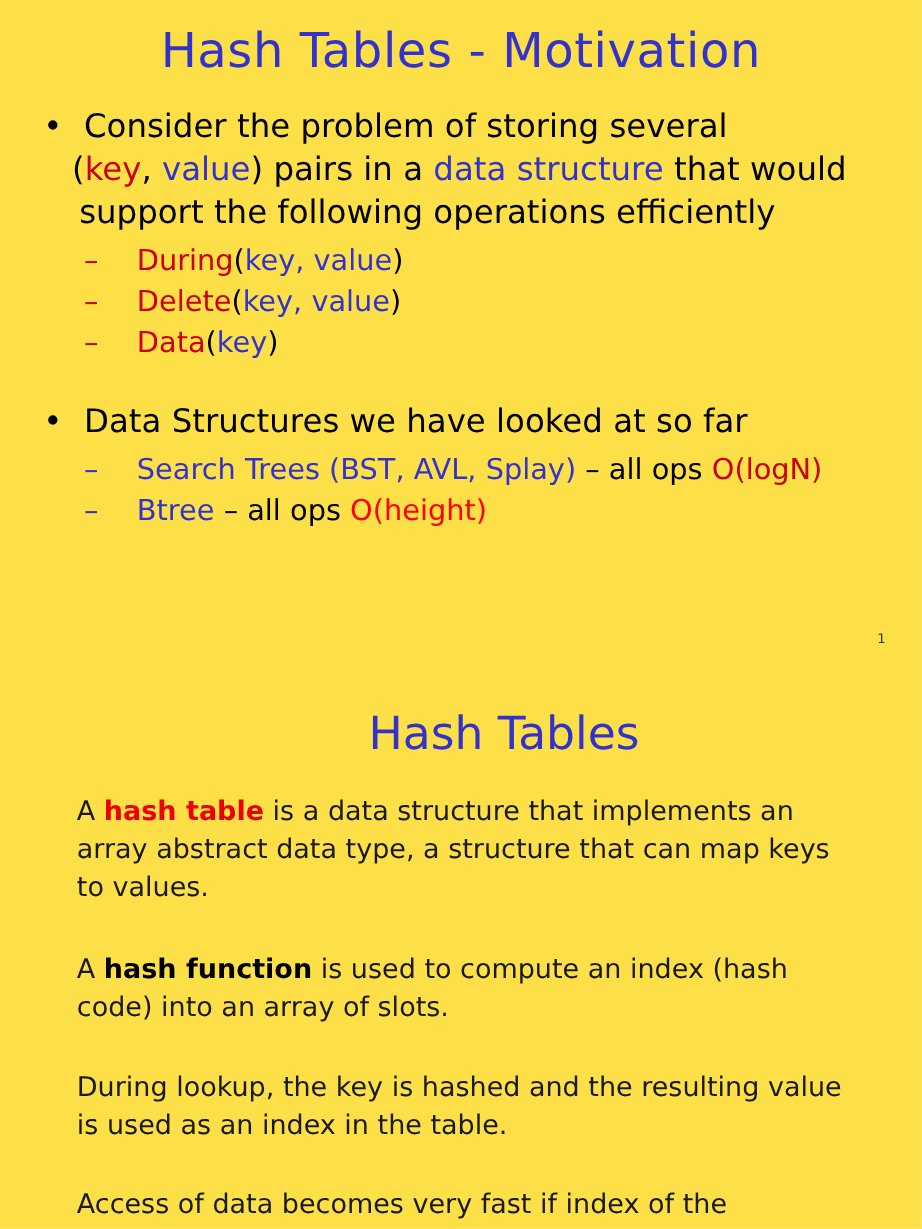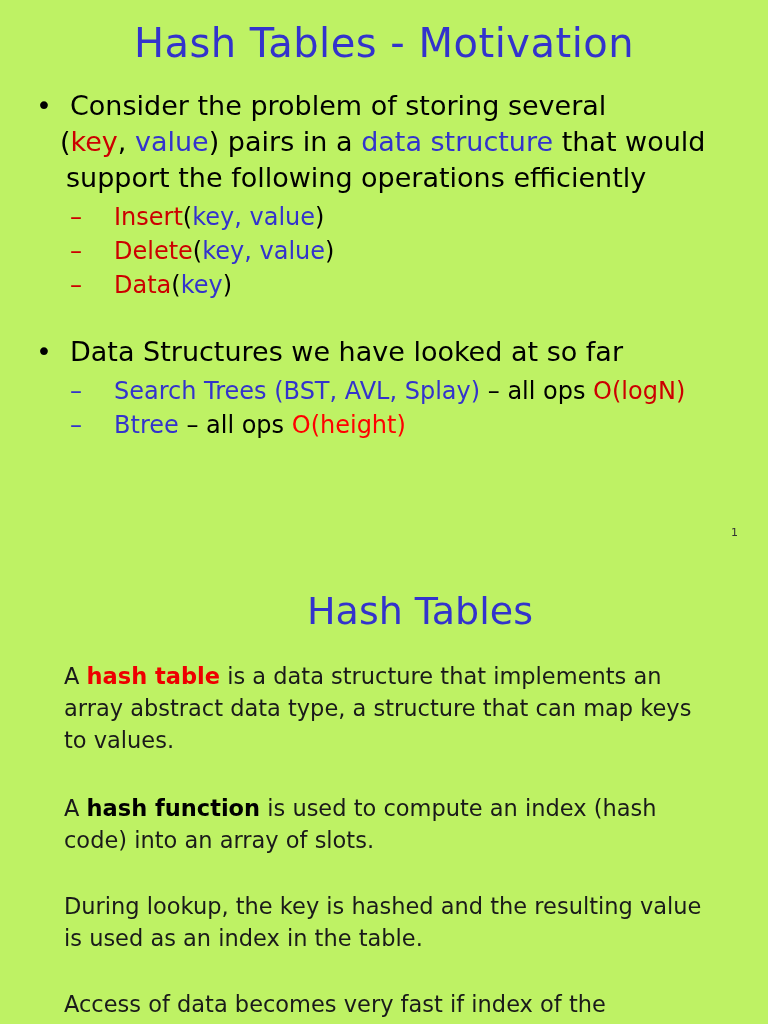--- a/index.html
+++ b/index.html
@@ -11,21 +11,21 @@
     height: 1024px;
     background: #fbf8cc;
     font-family: "DejaVu Sans", sans-serif;
     overflow: hidden;
     position: relative;
   }
   .page {
     position: relative;
     width: 768px;
     height: 1024px;
-    background: #bef264;
+    background: #fde047;
     overflow: hidden;
   }
 
   
   .slide1 {
     position: absolute;
     left: 0; top: 0;
     width: 768px;
     height: 560px;
   }
@@ -155,21 +155,21 @@
       <div class="lvl1" style="padding-left:34px;">
         <span class="blk">(</span><span class="red">key</span><span class="blk">, </span><span class="blue">value</span><span class="blk">) pairs in a </span><span class="blue">data structure</span><span class="blk"> that would</span>
       </div>
 
       <div class="lvl1" style="padding-left:40px;">
         <span>support the following operations efficiently</span>
       </div>
 
       <div class="lvl2" style="margin-top:4px;">
         <span class="dash">–</span>
-        <span class="red">Insert</span><span class="blk">(</span><span class="blue">key, value</span><span class="blk">)</span>
+        <span class="red">During</span><span class="blk">(</span><span class="blue">key, value</span><span class="blk">)</span>
       </div>
 
       <div class="lvl2">
         <span class="dash">–</span>
         <span class="red">Delete</span><span class="blk">(</span><span class="blue">key, value</span><span class="blk">)</span>
       </div>
 
       <div class="lvl2">
         <span class="dash">–</span>
         <span class="red">Data</span><span class="blk">(</span><span class="blue">key</span><span class="blk">)</span>

